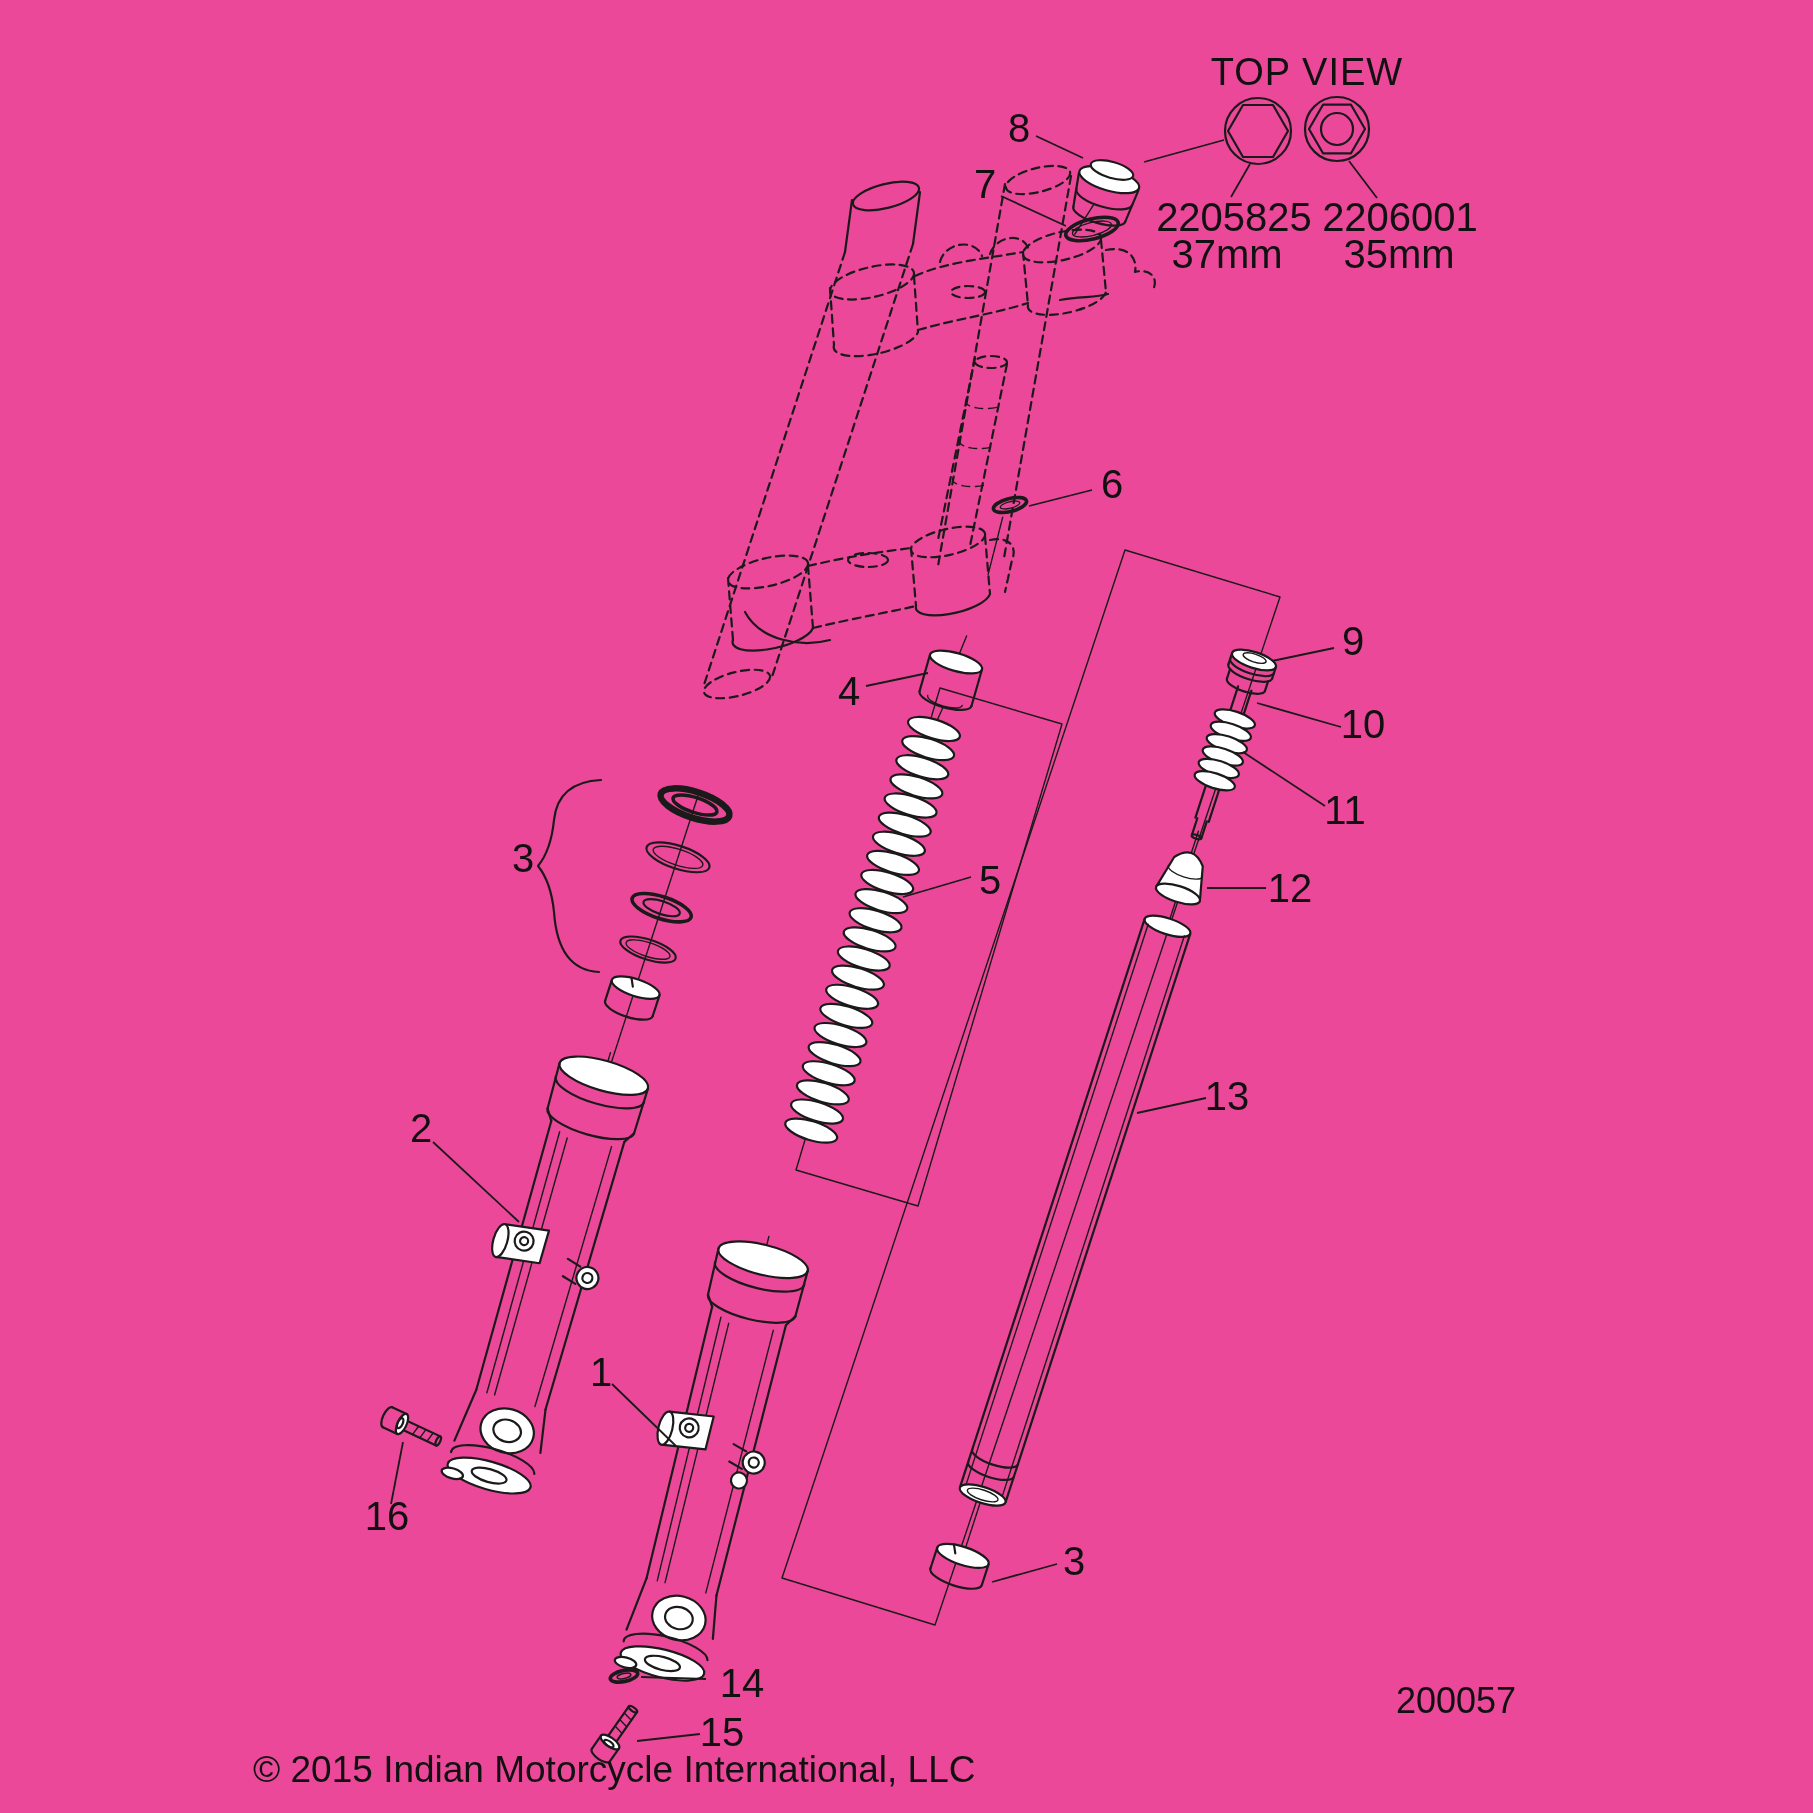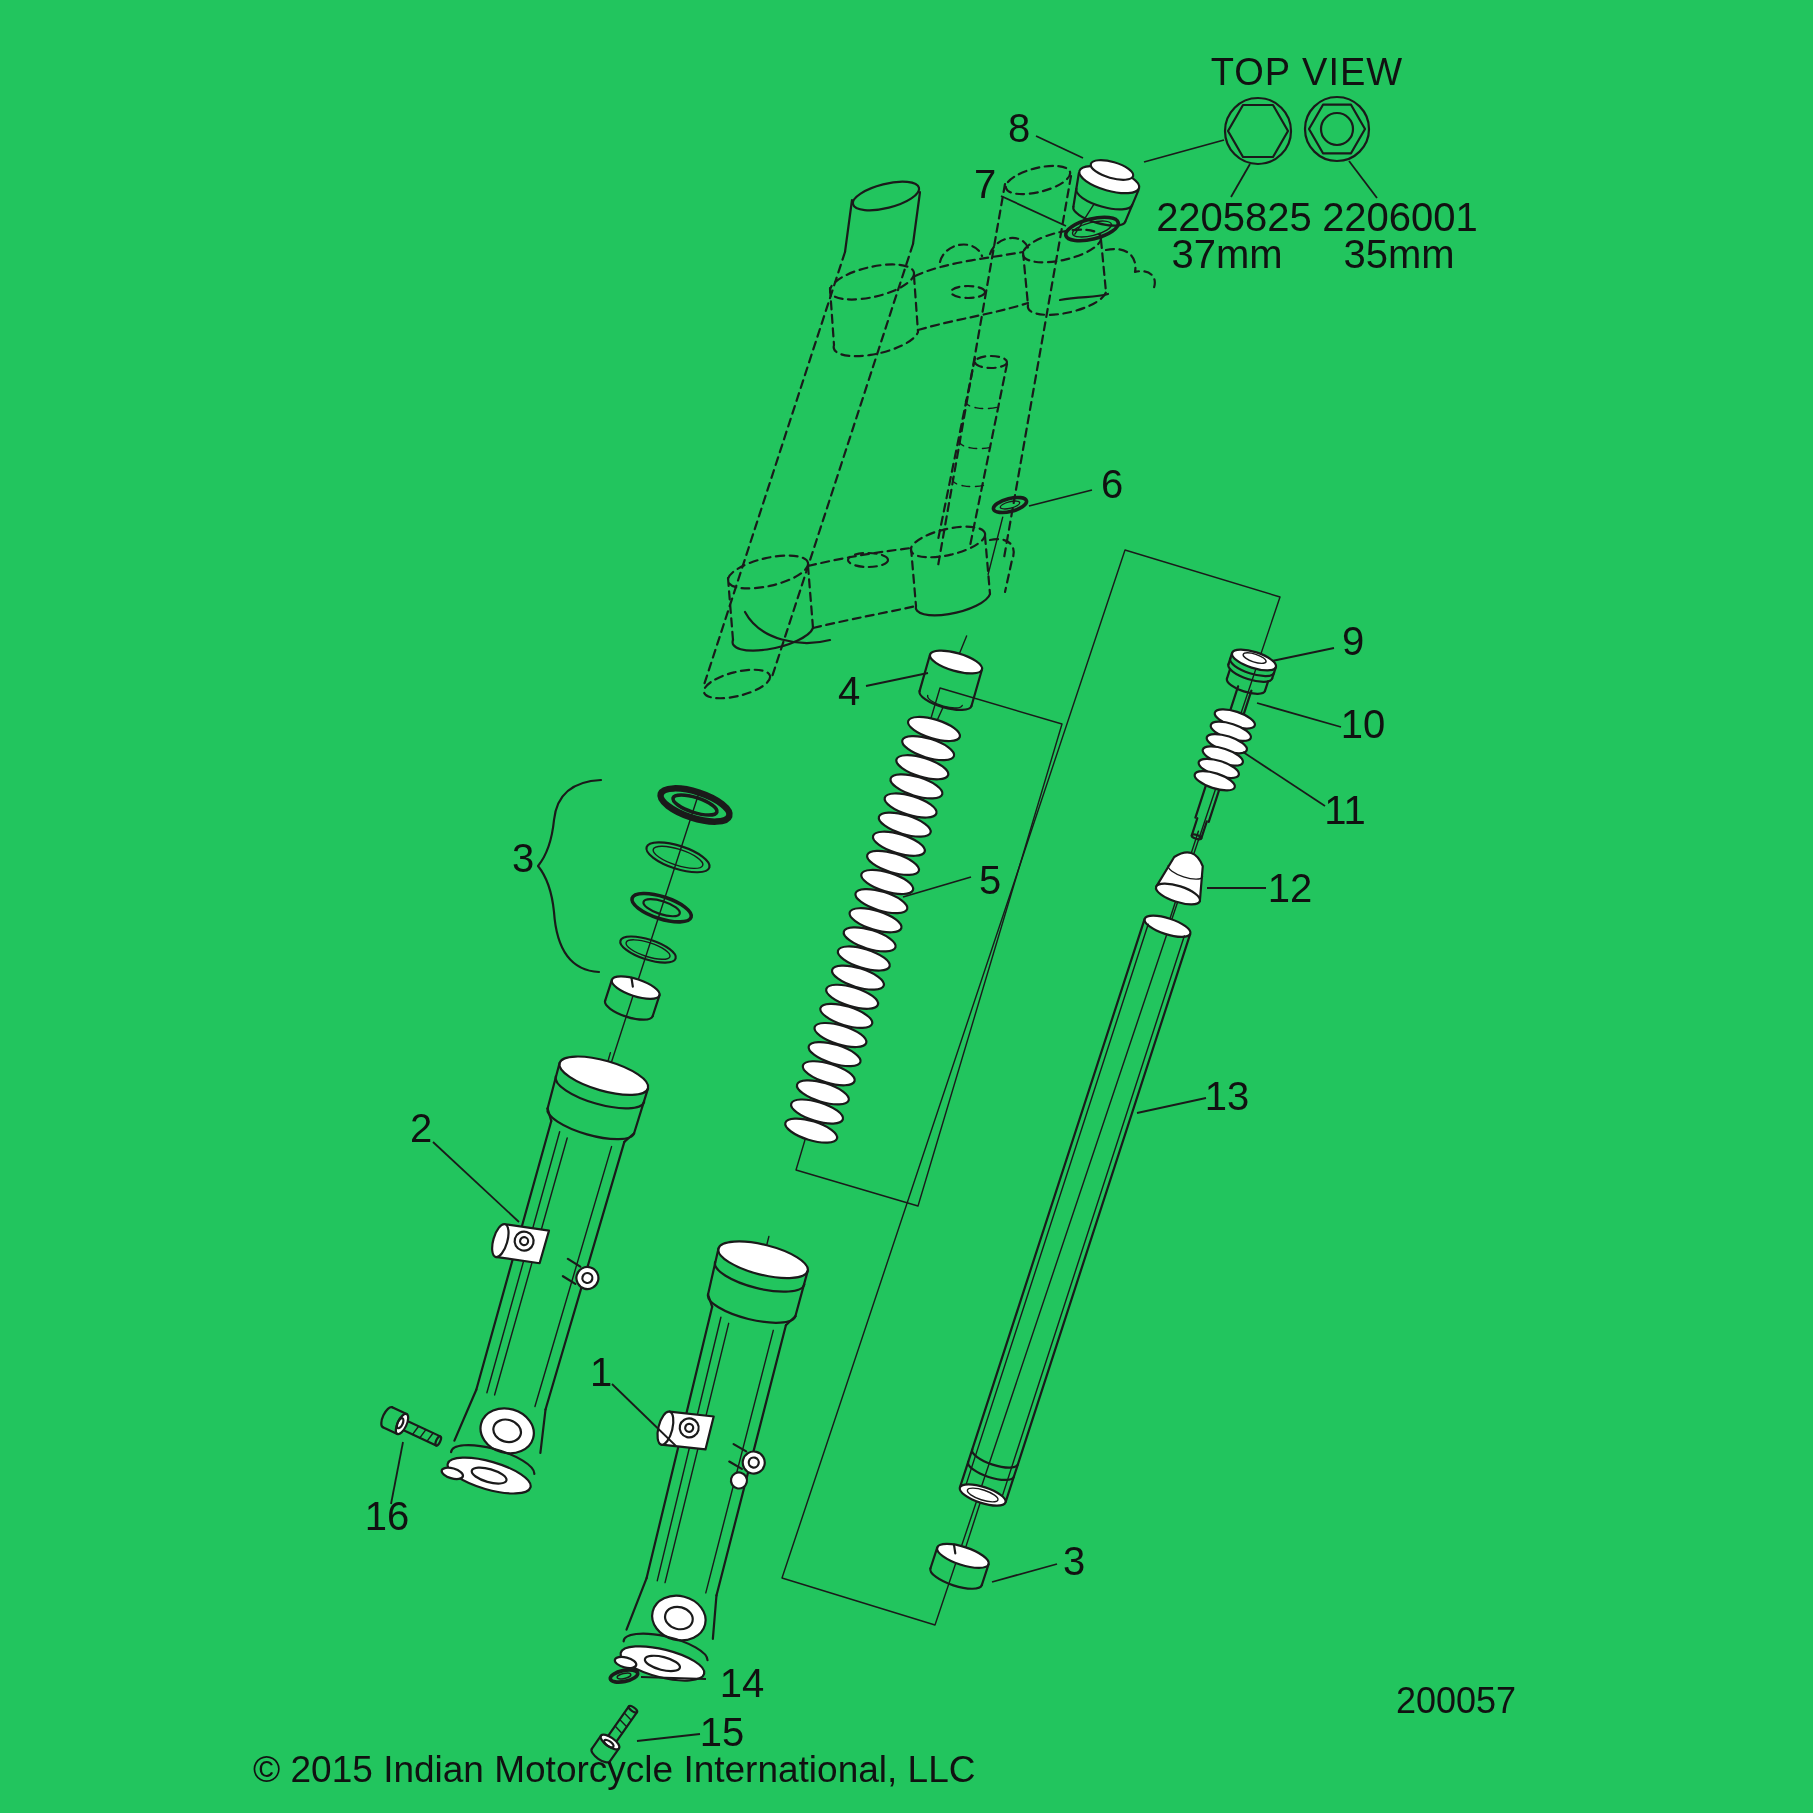--- a/index.html
+++ b/index.html
@@ -1,16 +1,16 @@
 <!DOCTYPE html>
 <html><head>
 <meta charset="utf-8">
 <style>
   html,body{margin:0;padding:0;background:#ffffff;}
-  #stage{position:relative;width:1813px;height:1813px;background:#22c55e;overflow:hidden;}
+  #stage{position:relative;width:1813px;height:1813px;background:#ec4899;overflow:hidden;}
   svg{display:block;}
   .ln{fill:none;stroke:#1a1a1a;stroke-width:2.2;stroke-linecap:round;stroke-linejoin:round;}
   .lf{fill:#ffffff;stroke:#1a1a1a;stroke-width:2.2;stroke-linejoin:round;}
   .dash{stroke-dasharray:8 5.5;}
   .thin{stroke-width:1.4;}
   .thick{stroke-width:6.5;}
   .med{stroke-width:3.6;}
   .lead{fill:none;stroke:#1a1a1a;stroke-width:1.8;}
   text{font-family:"Liberation Sans", sans-serif;fill:#111111;}
   .num{font-size:40px;text-anchor:middle;}

